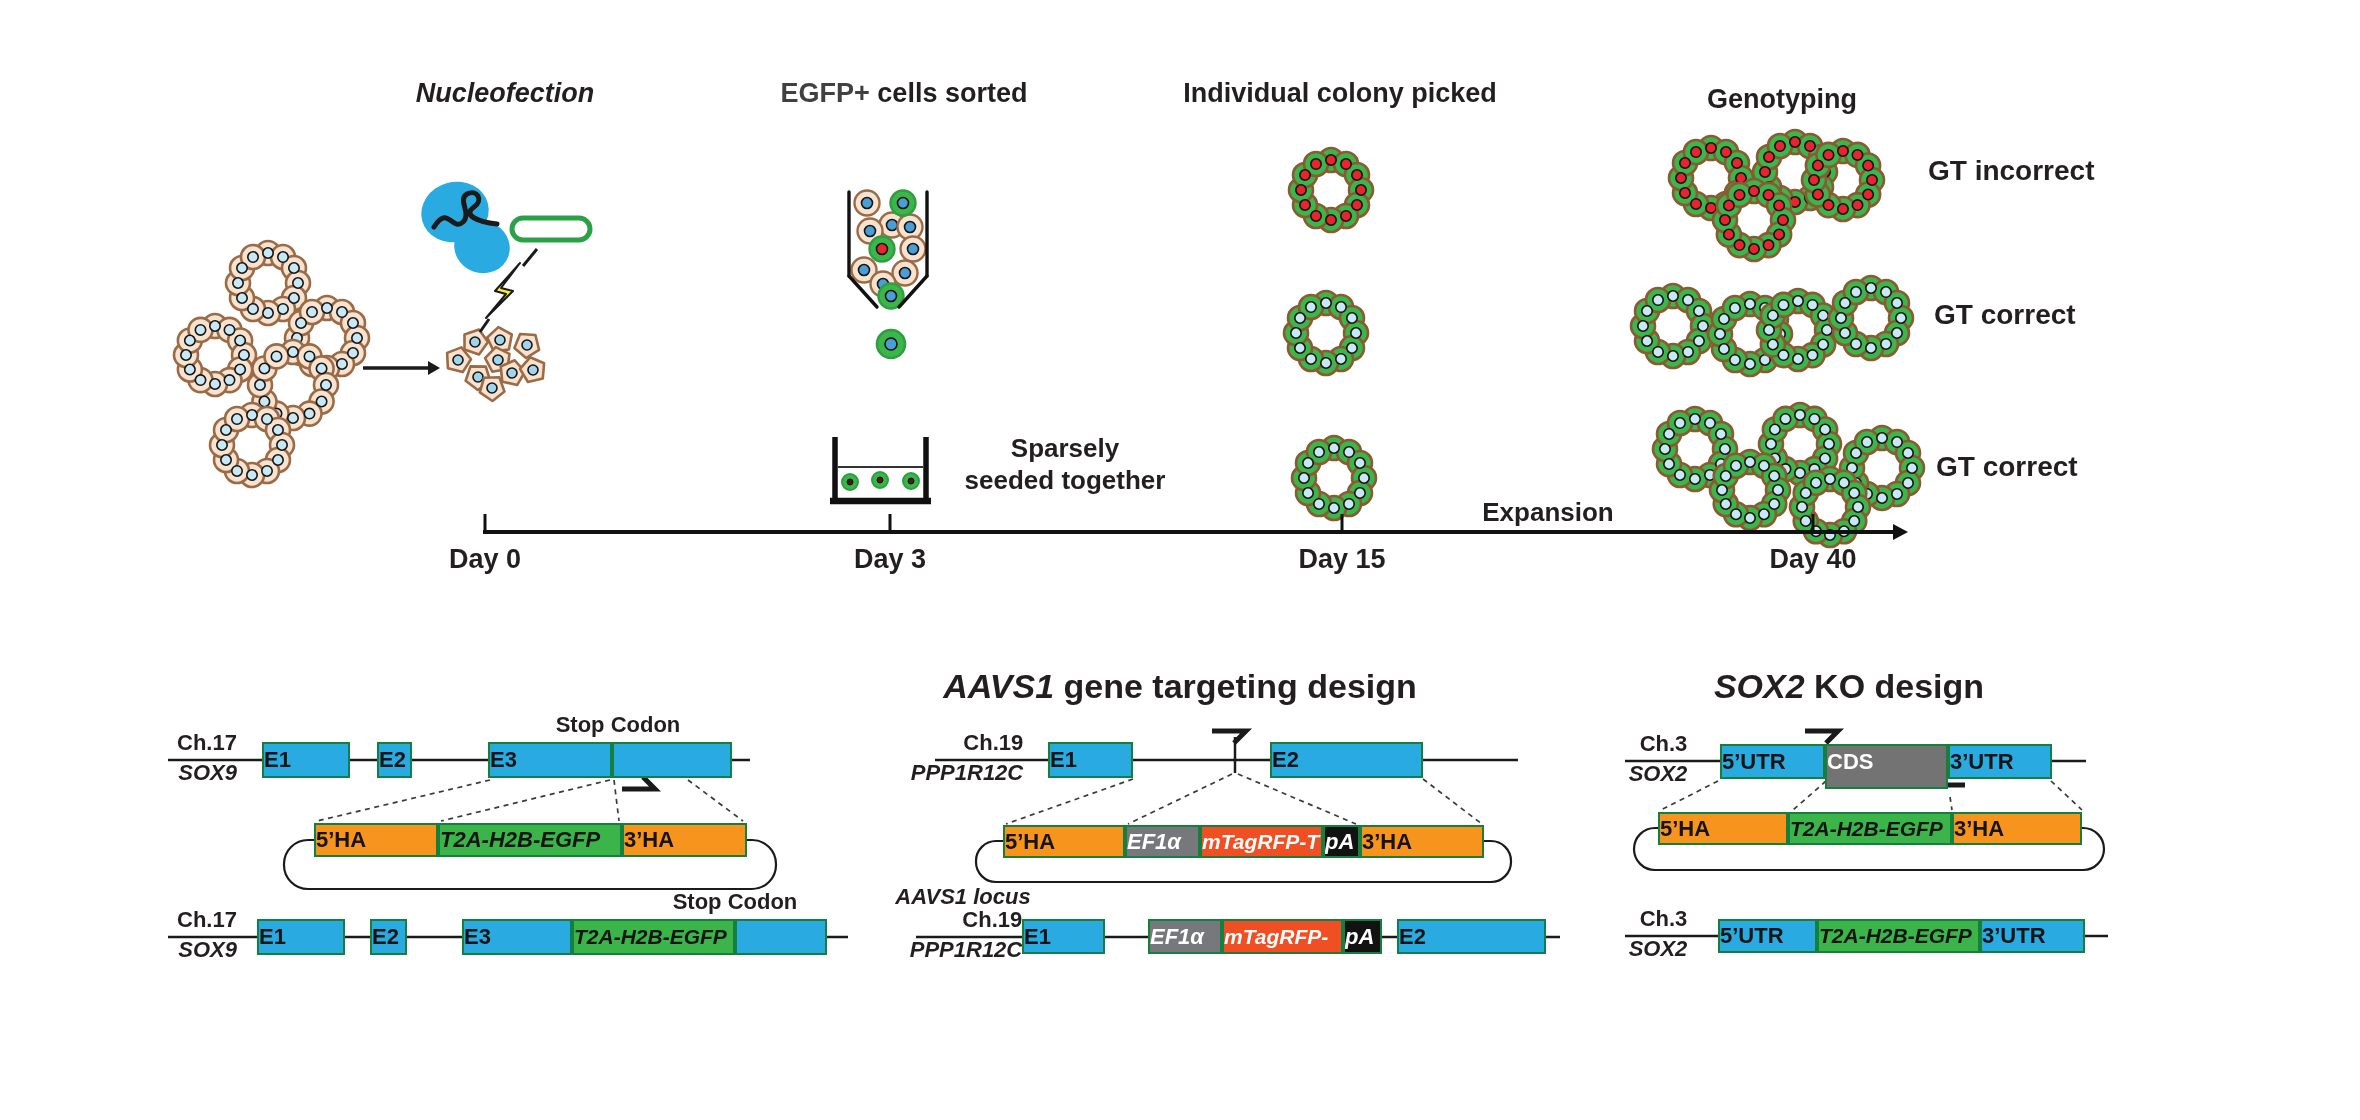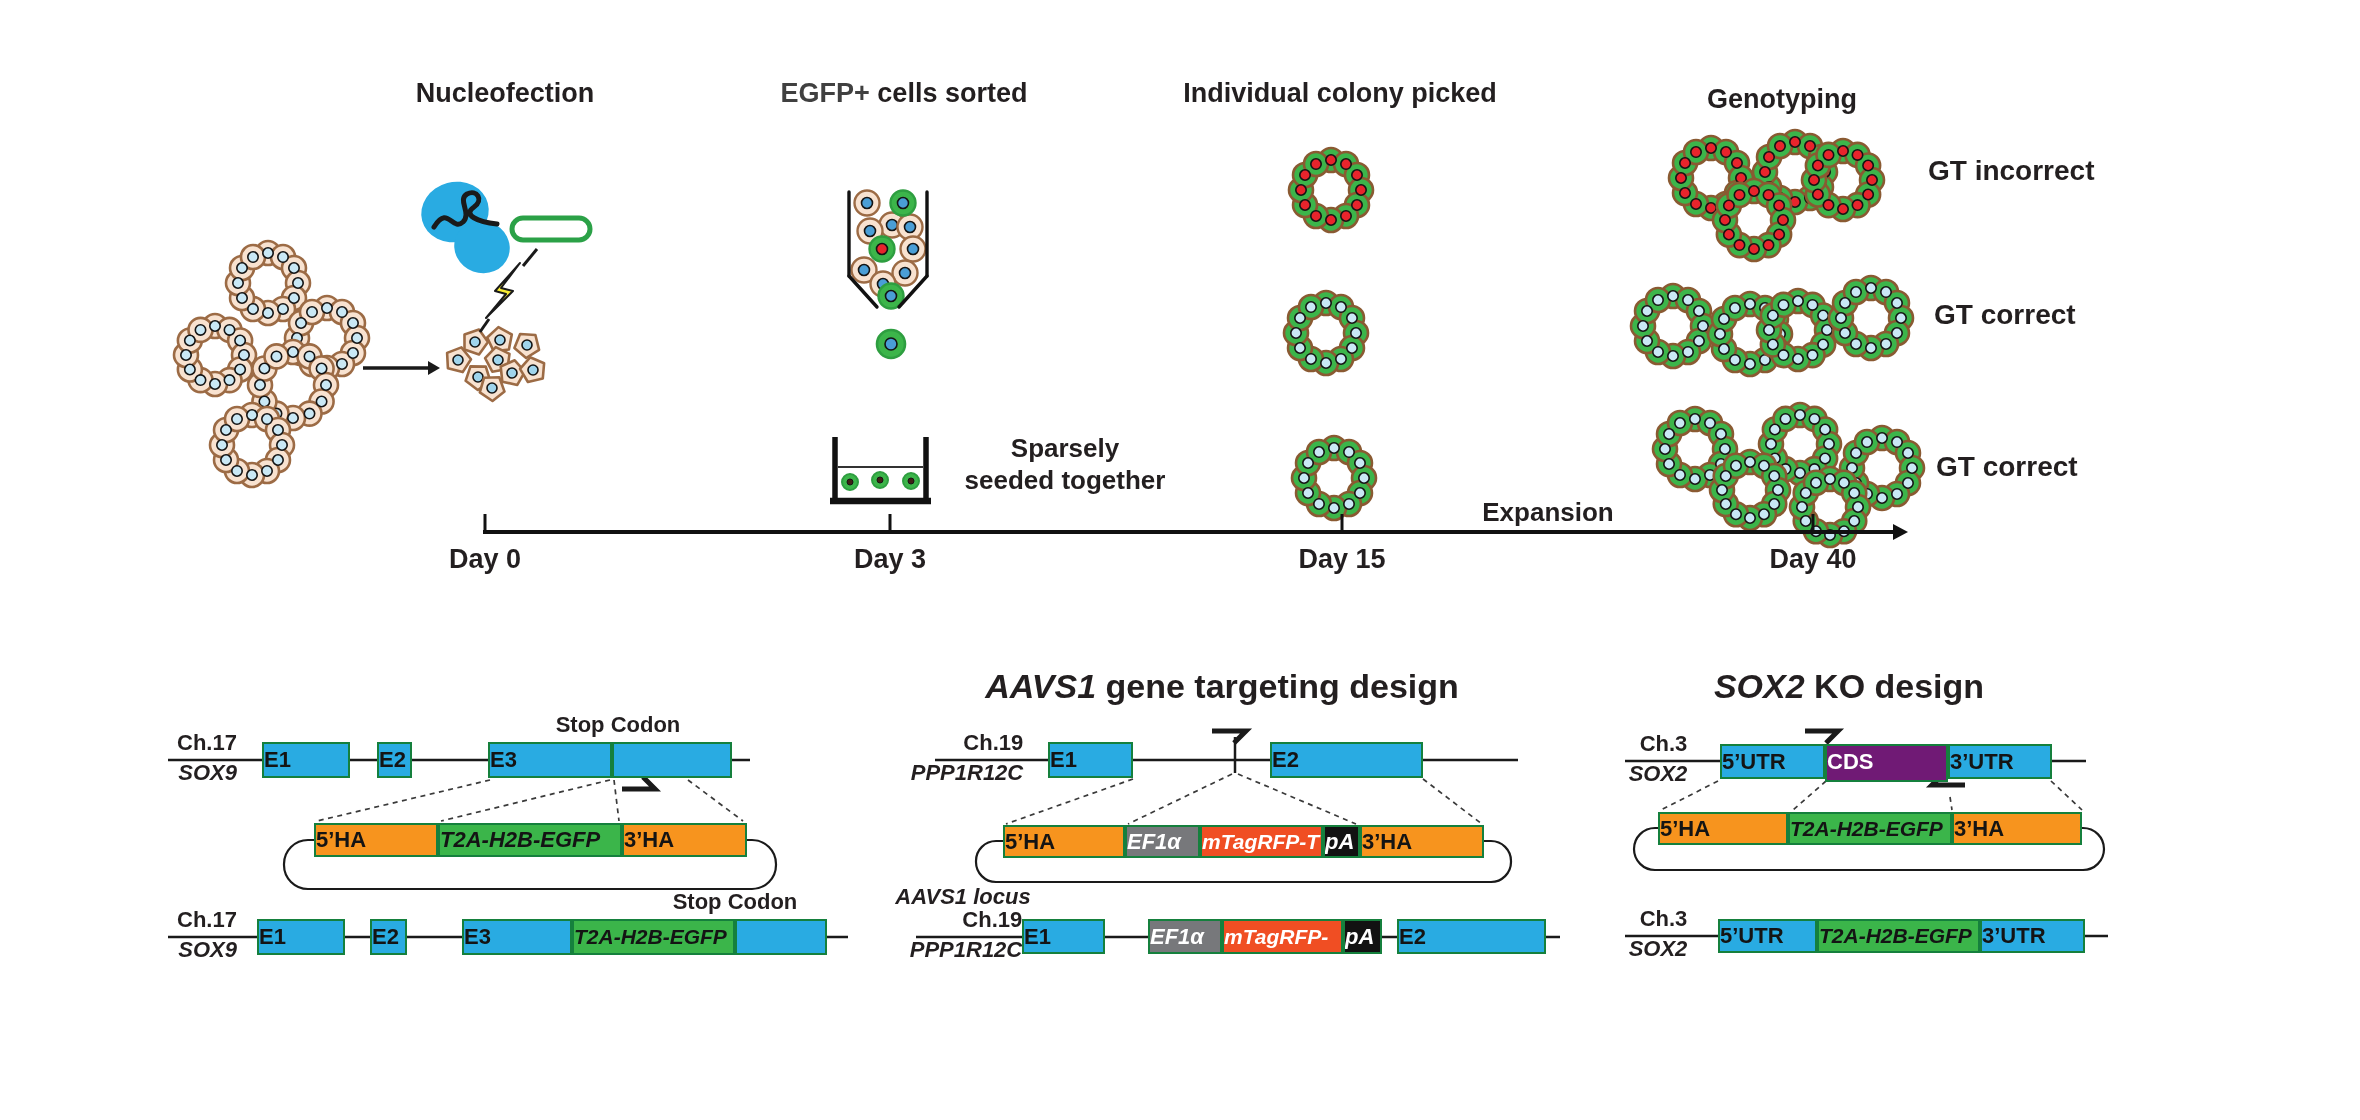--- a/index.html
+++ b/index.html
@@ -659,21 +659,21 @@
   <div id="overlay">
     <div class="lbl ctr" style="font-size: 26px; line-height: 32px; left: 1057px; top: 432px; margin-left: 8px;" id="sparsely-holder">
       <div>Sparsely</div>
       <div>seeded together</div>
     </div>
     <div class="lbl ctr" style="font-size: 26px; left: 1548px; top: 497px;" id="expansion-holder">Expansion</div>
   <div class="lbl" style="left: 485px; top: 544px; font-size: 27px; transform: translateX(-50%);">Day 0</div>
       <div class="lbl" style="left: 890px; top: 544px; font-size: 27px; transform: translateX(-50%);">Day 3</div>
       <div class="lbl" style="left: 1342px; top: 544px; font-size: 27px; transform: translateX(-50%);">Day 15</div>
       <div class="lbl" style="left: 1813px; top: 544px; font-size: 27px; transform: translateX(-50%);">Day 40</div>
-      <div class="lbl" style="left: 505px; top: 78px; font-size: 27px; transform: translateX(-50%);">Nucleofection</div>
+      <div class="lbl" style="left: 505px; top: 78px; font-size: 27px; transform: translateX(-50%); font-style: italic;">Nucleofection</div>
       <div class="lbl" style="left: 904px; top: 78px; font-size: 27px; transform: translateX(-50%);"><span style="color:#404040">EGFP+</span><span style="color:#231F20"> cells sorted</span></div>
       <div class="lbl" style="left: 1340px; top: 78px; font-size: 27px; transform: translateX(-50%);">Individual colony picked</div>
       <div class="lbl" style="left: 1782px; top: 84px; font-size: 27px; transform: translateX(-50%);">Genotyping</div>
       <div class="lbl" style="left: 1928px; top: 155px; font-size: 28px;">GT incorrect</div>
       <div class="lbl" style="left: 1934px; top: 299px; font-size: 28px;">GT correct</div>
       <div class="lbl" style="left: 1936px; top: 451px; font-size: 28px;">GT correct</div>
       <div class="locus" style="left: 207px; top: 731px; transform: translateX(-50%);">
         <div>Ch.17</div>
         <div class="gene">SOX9</div>
       </div>
@@ -688,21 +688,21 @@
       <div class="box" style="left: 488px; top: 742px; width: 124px; height: 36px; background: rgb(41, 171, 226); color: rgb(20, 20, 20); font-size: 22px; line-height: 32px;">E3</div>
       <div class="box" style="left: 612px; top: 742px; width: 120px; height: 36px; background: rgb(41, 171, 226); color: rgb(20, 20, 20); font-size: 22px; line-height: 32px;"></div>
       <div class="box" style="left: 314px; top: 823px; width: 124px; height: 34px; background: rgb(247, 148, 30); color: rgb(20, 20, 20); font-size: 22px; line-height: 30px;">5’HA</div>
       <div class="box it" style="left: 438px; top: 823px; width: 184px; height: 34px; background: rgb(59, 181, 74); color: rgb(20, 20, 20); font-size: 22px; line-height: 30px;">T2A-H2B-EGFP</div>
       <div class="box" style="left: 622px; top: 823px; width: 125px; height: 34px; background: rgb(247, 148, 30); color: rgb(20, 20, 20); font-size: 22px; line-height: 30px;">3’HA</div>
       <div class="box" style="left: 257px; top: 919px; width: 88px; height: 36px; background: rgb(41, 171, 226); color: rgb(20, 20, 20); font-size: 22px; line-height: 32px;">E1</div>
       <div class="box" style="left: 370px; top: 919px; width: 37px; height: 36px; background: rgb(41, 171, 226); color: rgb(20, 20, 20); font-size: 22px; line-height: 32px;">E2</div>
       <div class="box" style="left: 462px; top: 919px; width: 110px; height: 36px; background: rgb(41, 171, 226); color: rgb(20, 20, 20); font-size: 22px; line-height: 32px;">E3</div>
       <div class="box it" style="left: 572px; top: 919px; width: 163px; height: 36px; background: rgb(59, 181, 74); color: rgb(20, 20, 20); font-size: 21px; line-height: 32px;">T2A-H2B-EGFP</div>
       <div class="box" style="left: 735px; top: 919px; width: 92px; height: 36px; background: rgb(41, 171, 226); color: rgb(20, 20, 20); font-size: 22px; line-height: 32px;"></div>
-      <div class="lbl" style="left: 1222px; top: 667px; font-size: 34px; transform: translateX(-50%); text-align: right;"><span class="it">AAVS1</span> gene targeting design</div>
+      <div class="lbl" style="left: 1180px; top: 667px; font-size: 34px; transform: translateX(-50%); text-align: right;"><span class="it">AAVS1</span> gene targeting design</div>
       <div class="locus" style="left: 967px; top: 731px; transform: translateX(-50%);">
         <div>Ch.19</div>
         <div class="gene">PPP1R12C</div>
       </div>
       <div class="locus" style="left: 966px; top: 908px; transform: translateX(-50%);">
         <div>Ch.19</div>
         <div class="gene">PPP1R12C</div>
       </div>
       <div class="lbl" style="left: 963px; top: 884px; font-size: 22px; transform: translateX(-50%);"><span class="it">AAVS1 locus</span></div>
       <div class="box" style="left: 1048px; top: 742px; width: 85px; height: 36px; background: rgb(41, 171, 226); color: rgb(20, 20, 20); font-size: 22px; line-height: 32px;">E1</div>
@@ -720,21 +720,21 @@
       <div class="lbl" style="left: 1849px; top: 667px; font-size: 34px; transform: translateX(-50%);"><span class="it">SOX2</span> KO design</div>
       <div class="locus" style="left: 1658px; top: 732px; transform: translateX(-50%);">
         <div>Ch.3</div>
         <div class="gene">SOX2</div>
       </div>
       <div class="locus" style="left: 1658px; top: 907px; transform: translateX(-50%);">
         <div>Ch.3</div>
         <div class="gene">SOX2</div>
       </div>
       <div class="box" style="left: 1720px; top: 744px; width: 105px; height: 35px; background: rgb(41, 171, 226); color: rgb(20, 20, 20); font-size: 22px; line-height: 31px;">5’UTR</div>
-      <div class="box" style="left: 1825px; top: 744px; width: 123px; height: 38px; background: #701a75; color: rgb(255, 255, 255); font-size: 22px; line-height: 31px;">CDS</div>
+      <div class="box" style="left: 1825px; top: 744px; width: 123px; height: 45px; background: #737373; color: rgb(255, 255, 255); font-size: 22px; line-height: 31px;">CDS</div>
       <div class="box" style="left: 1948px; top: 744px; width: 104px; height: 35px; background: rgb(41, 171, 226); color: rgb(20, 20, 20); font-size: 22px; line-height: 31px;">3’UTR</div>
       <div class="box" style="left: 1658px; top: 812px; width: 130px; height: 33px; background: rgb(247, 148, 30); color: rgb(20, 20, 20); font-size: 22px; line-height: 29px;">5’HA</div>
       <div class="box it" style="left: 1788px; top: 812px; width: 164px; height: 33px; background: rgb(59, 181, 74); color: rgb(20, 20, 20); font-size: 21px; line-height: 29px;">T2A-H2B-EGFP</div>
       <div class="box" style="left: 1952px; top: 812px; width: 130px; height: 33px; background: rgb(247, 148, 30); color: rgb(20, 20, 20); font-size: 22px; line-height: 29px;">3’HA</div>
       <div class="box" style="left: 1718px; top: 919px; width: 99px; height: 34px; background: rgb(41, 171, 226); color: rgb(20, 20, 20); font-size: 22px; line-height: 30px;">5’UTR</div>
       <div class="box it" style="left: 1817px; top: 919px; width: 163px; height: 34px; background: rgb(59, 181, 74); color: rgb(20, 20, 20); font-size: 21px; line-height: 30px;">T2A-H2B-EGFP</div>
       <div class="box" style="left: 1980px; top: 919px; width: 105px; height: 34px; background: rgb(41, 171, 226); color: rgb(20, 20, 20); font-size: 22px; line-height: 30px;">3’UTR</div>
     </div>
 </div>
 

